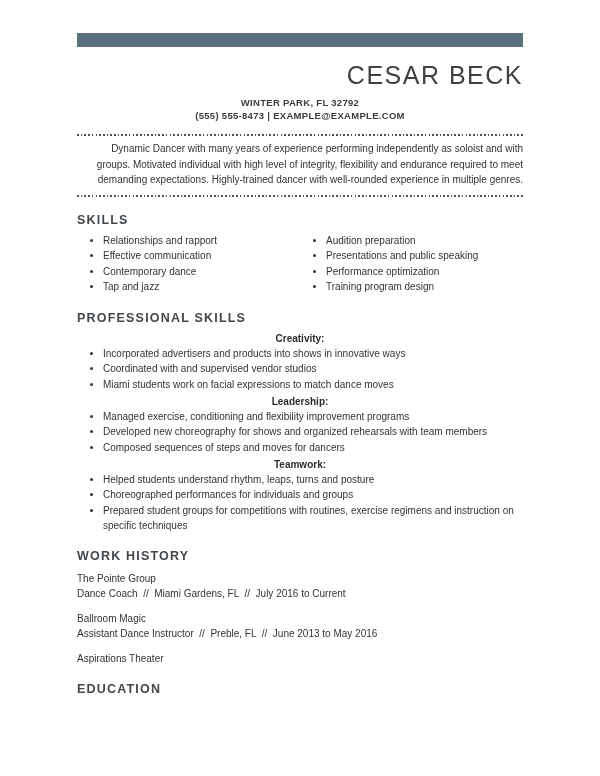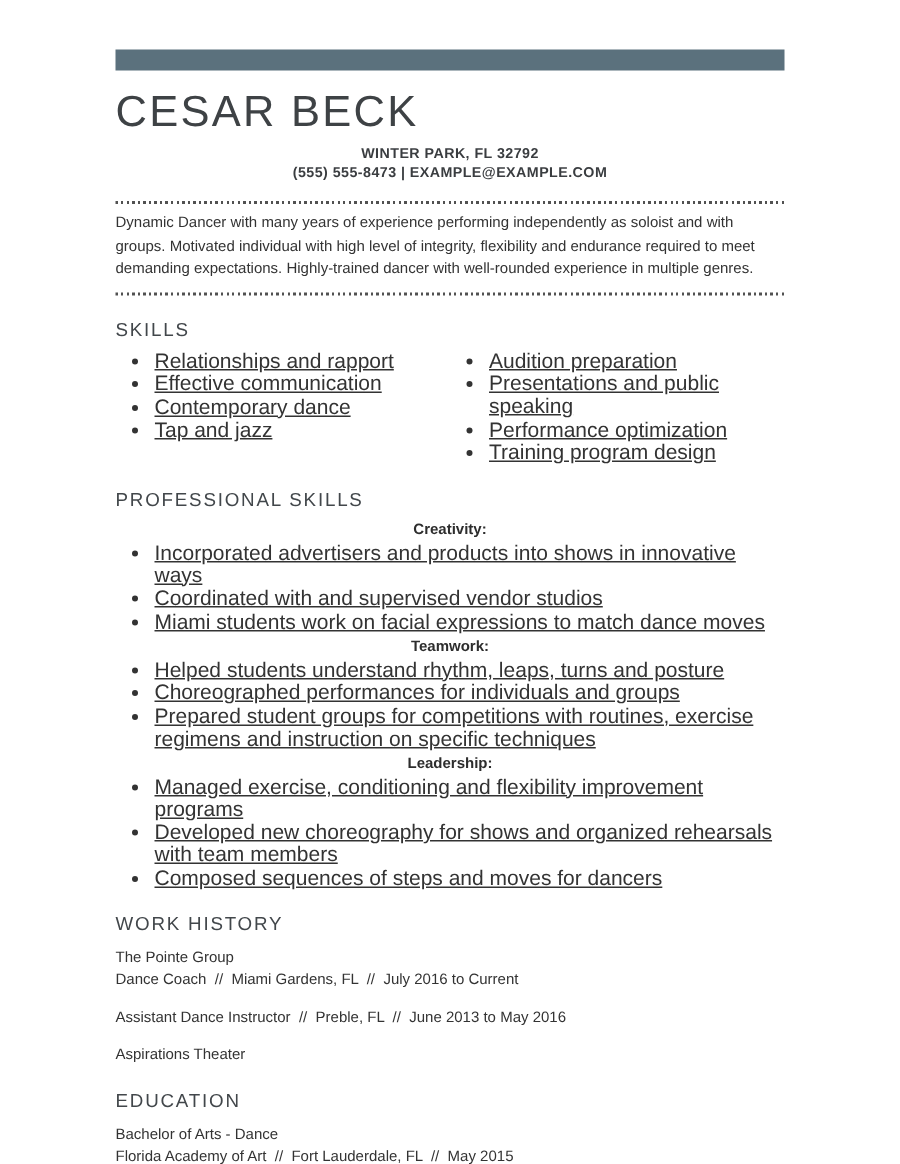--- a/index.html
+++ b/index.html
@@ -9,22 +9,22 @@
     background: #ffffff;
     font-family: "Liberation Sans", "DejaVu Sans", sans-serif;
     color: #333333;
     overflow: hidden;
   }
   .page { padding: 33px 77px 0 77px; }
 
   .accent-bar { height: 14px; background: #5b717d; }
 
   .name {
-    text-align: left;
-    font-size: 29px;
+    text-align: right;
+    font-size: 25px;
     font-weight: 400;
     letter-spacing: 1.5px;
     color: #3e4245;
     margin-top: 12px;
     line-height: 32px;
   }
   .contact-block {
     text-align: center;
     font-size: 9.5px;
     font-weight: 700;
@@ -37,39 +37,39 @@
   .summary-wrap { margin-top: 12px; }
   .dotted-line {
     height: 2px;
     background: repeating-linear-gradient(90deg, #515151 0 1.6px, transparent 1.6px 3.7px);
   }
   .summary-text {
     font-size: 10px;
     line-height: 15.5px;
     padding: 5px 0 7px 0;
     color: #333333;
+    text-align: right;
   }
 
   .section-title {
     font-size: 12.5px;
-    font-weight: 400;
+    font-weight: 700;
     letter-spacing: 1.2px;
     color: #42474b;
     margin: 16px 0 5px 0;
     line-height: 15px;
   }
 
   ul.bullets {
     margin: 0;
     padding: 0 0 0 26px;
     list-style: disc;
-    font-size: 14px;
+    font-size: 10px;
     line-height: 15px;
     color: #333333;
-    text-decoration: underline;
   }
   ul.bullets li { padding: 0; margin: 0 0 0.5px 0; }
 
   .skills-cols { display: flex; }
   .skills-col { width: 50%; }
 
   .skill-group { margin: 0 0 2px 0; }
   .group-label {
     font-size: 10px;
     font-weight: 700;
@@ -137,61 +137,58 @@
         <div class="skill-group">
           <div class="group-label">Creativity:</div>
           <ul class="bullets">
             <li>Incorporated advertisers and products into shows in innovative ways</li>
             <li>Coordinated with and supervised vendor studios</li>
             <li>Miami students work on facial expressions to match dance moves</li>
           </ul>
         </div>
 
         <div class="skill-group">
+          <div class="group-label">Leadership:</div>
+          <ul class="bullets">
+            <li>Managed exercise, conditioning and flexibility improvement programs</li>
+            <li>Developed new choreography for shows and organized rehearsals with team members</li>
+            <li>Composed sequences of steps and moves for dancers</li>
+          </ul>
+        </div>
+
+        <div class="skill-group">
           <div class="group-label">Teamwork:</div>
           <ul class="bullets">
             <li>Helped students understand rhythm, leaps, turns and posture</li>
             <li>Choreographed performances for individuals and groups</li>
             <li>Prepared student groups for competitions with routines, exercise regimens and instruction on specific techniques</li>
-          </ul>
-        </div>
-
-        <div class="skill-group">
-          <div class="group-label">Leadership:</div>
-          <ul class="bullets">
-            <li>Managed exercise, conditioning and flexibility improvement programs</li>
-            <li>Developed new choreography for shows and organized rehearsals with team members</li>
-            <li>Composed sequences of steps and moves for dancers</li>
           </ul>
         </div>
 
     </div>
   </div>
 
   <div>
     <div class="section-title">WORK HISTORY</div>
     <div>
 
         <div class="job">
           <div class="job-company">The Pointe Group</div>
           <div class="job-detail">Dance Coach  //  Miami Gardens, FL  //  July 2016 to Current</div>
         </div>
 
         <div class="job">
+          <div class="job-company">Ballroom Magic</div>
           <div class="job-detail">Assistant Dance Instructor  //  Preble, FL  //  June 2013 to May 2016</div>
         </div>
 
         <div class="job">
           <div class="job-company">Aspirations Theater</div>
         </div>
 
     </div>
   </div>
 
   <div>
     <div class="section-title">EDUCATION</div>
-    <div class="edu-block">
-      <div class="edu-line">Bachelor of Arts - Dance</div>
-      <div class="edu-line">Florida Academy of Art  //  Fort Lauderdale, FL  //  May 2015</div>
-    </div>
   </div>
 
 </div>
 
 </body></html>

